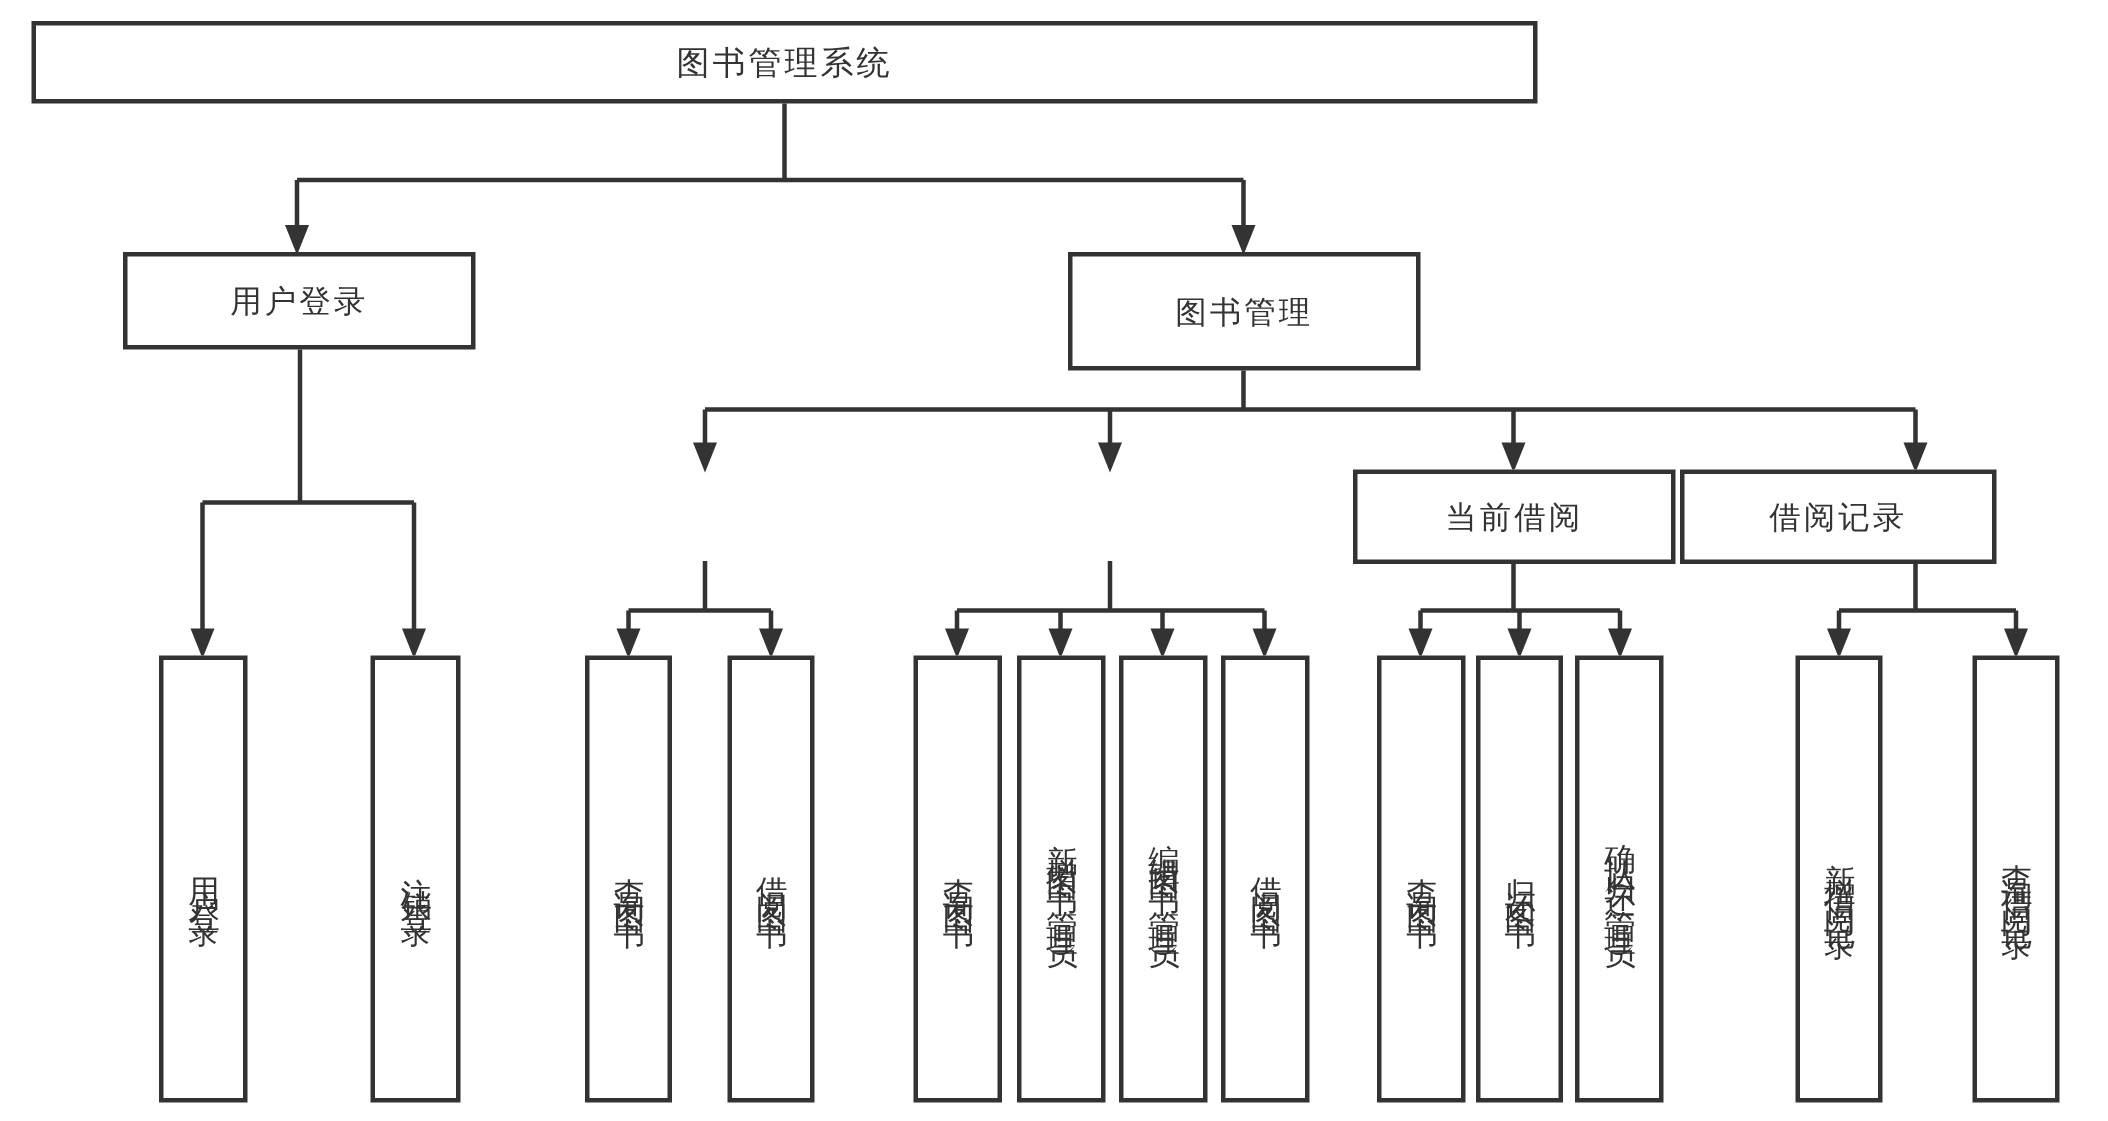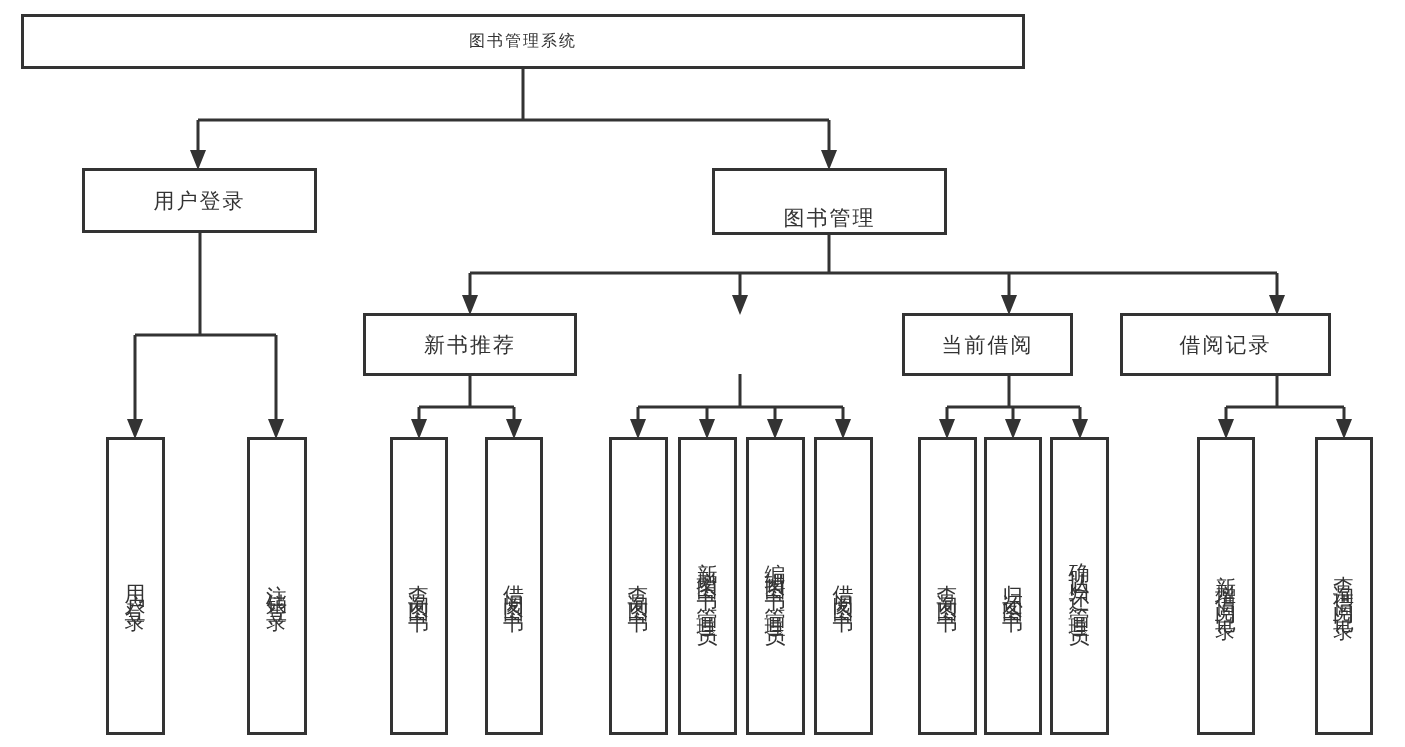--- a/index.html
+++ b/index.html
@@ -17,21 +17,21 @@
     background: #ffffff;
     border: 3px solid #333333;
     display: flex;
     align-items: center;
     justify-content: center;
     color: #333333;
     font-size: 21px;
     letter-spacing: 2px;
     z-index: 2;
   }
-  .node.title { font-size: 16px; }
+  .node.title { font-size: 22px; }
   .vnode {
     position: absolute;
     box-sizing: border-box;
     background: #ffffff;
     border: 3px solid #333333;
     display: flex;
     align-items: center;
     justify-content: center;
     z-index: 2;
   }
@@ -100,28 +100,25 @@
     </g>
   </svg>
 
   <div class="node title" style="left:21px; top:14px; width:1004px; height:55px;">
     <span>图书管理系统</span>
   </div>
 
   <div class="node" style="left:82px; top:168px; width:235px; height:65px;">
     <span>用户登录</span>
   </div>
-  <div class="node" style="left:712px; top:168px; width:235px; height:67px;align-items:flex-end;">
+  <div class="node" style="left:712px; top:168px; width:235px; height:79px;">
     <span>图书管理</span>
   </div>
 
-  <div class="node" style="left:363px; top:313px; width:214px; height:63px;">
-    <span>新书推荐</span>
-  </div>
-  <div class="node" style="left:902px; top:313px; width:171px; height:63px;">
+  <div class="node" style="left:902px; top:313px; width:215px; height:63px;">
     <span>当前借阅</span>
   </div>
   <div class="node" style="left:1120px; top:313px; width:211px; height:63px;">
     <span>借阅记录</span>
   </div>
 
   <div class="vnode" style="left:106px; top:437px; width:59px; height:298px;">
     <span class="vtext">用户登录</span>
   </div>
   <div class="vnode" style="left:247px; top:437px; width:60px; height:298px;">

